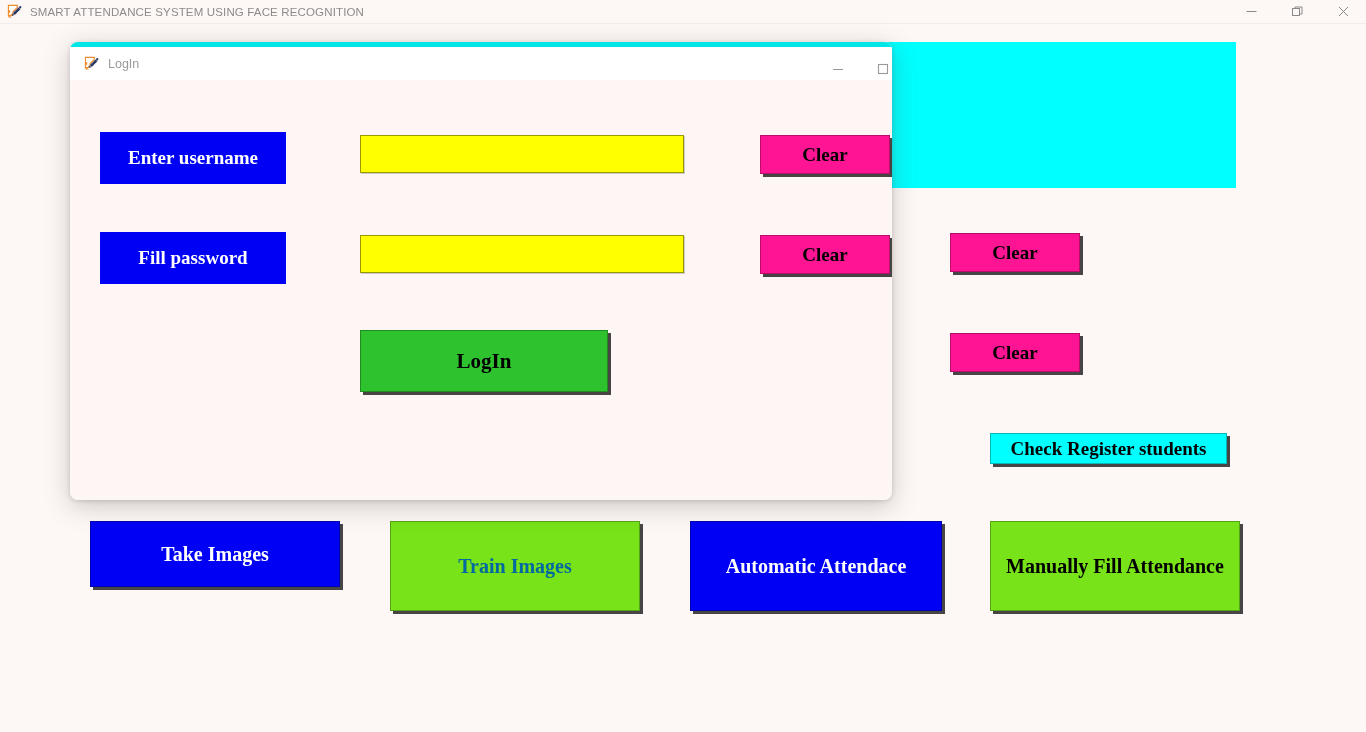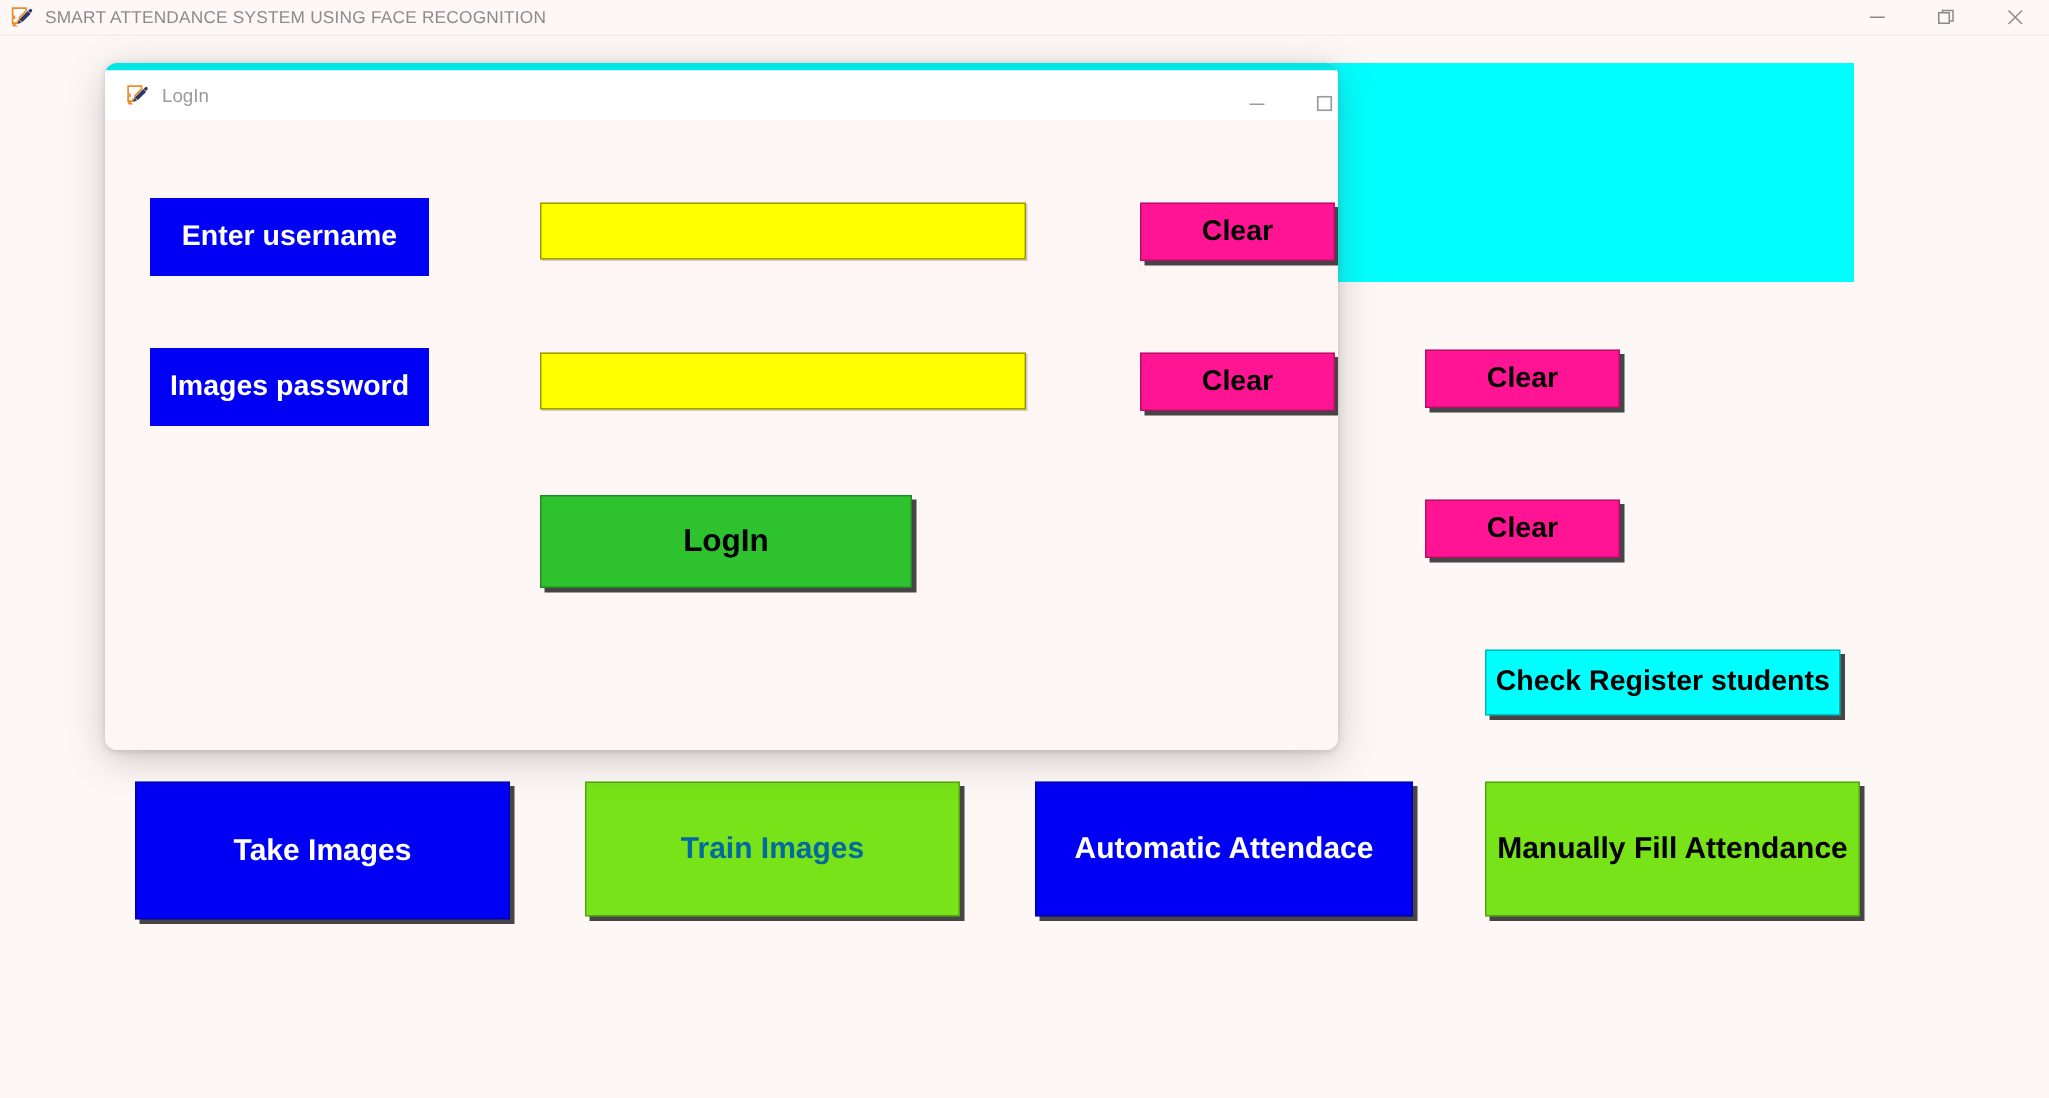--- a/index.html
+++ b/index.html
@@ -78,34 +78,34 @@
     white-space: nowrap;
     letter-spacing: 0.5px;
   }
 
   
   .tkbtn {
     position: absolute;
     display: flex;
     align-items: center;
     justify-content: center;
-    font-family: Liberation Sans, sans-serif;
+    font-family: Liberation Serif, serif;
     font-weight: bold;
     border: 1px solid rgba(0,0,0,0.28);
     box-shadow: 3px 3px 0 rgba(0,0,0,0.72);
     text-align: center;
     line-height: 1.05;
     user-select: none;
   }
 
   .bg-clear-1 { left: 950px; top: 233px; width: 130px; height: 39px; background: #ff1493; color: #000; font-size: 19px; }
   .bg-clear-2 { left: 950px; top: 333px; width: 130px; height: 39px; background: #ff1493; color: #000; font-size: 19px; }
-  .bg-check   { left: 990px; top: 433px; width: 237px; height: 44px; background: #00ffff; color: #000; font-size: 19px; }
-
-  .bot-take   { left: 90px;  top: 521px; width: 250px; height: 92px; background: #0000f4; color: #fff; font-size: 20px; }
+  .bg-check   { left: 990px; top: 433px; width: 237px; height: 31px; background: #00ffff; color: #000; font-size: 19px; }
+
+  .bot-take   { left: 90px;  top: 521px; width: 250px; height: 66px; background: #0000f4; color: #fff; font-size: 20px; }
   .bot-train  { left: 390px; top: 521px; width: 250px; height: 90px; background: #77e318; color: #0369a1; font-size: 20px; }
   .bot-auto   { left: 690px; top: 521px; width: 252px; height: 90px; background: #0000f4; color: #fff; font-size: 20px; }
   .bot-manual { left: 990px; top: 521px; width: 250px; height: 90px; background: #77e318; color: #000000; font-size: 20px; }
 
   
   .dialog {
     position: absolute;
     left: 70px; top: 42px;
     width: 822px; height: 458px;
     background: #fdf6f5;
@@ -270,21 +270,21 @@
     </div>
 
     <div class="dialog-body"></div>
 
     <div class="tkbtn dlg-label-user">Enter username</div>
     <div class="dlg-input dlg-input-user">
       <input type="text" value="" placeholder="" style="">
     </div>
     <div class="tkbtn dlg-clear-1">Clear</div>
 
-    <div class="tkbtn dlg-label-pass">Images password</div>
+    <div class="tkbtn dlg-label-pass">Fill password</div>
     <div class="dlg-input dlg-input-pass">
       <input type="password" value="" placeholder="" style="">
     </div>
     <div class="tkbtn dlg-clear-2">Clear</div>
 
     <div class="tkbtn dlg-login">LogIn</div>
   </div>
 
 </div>
 

